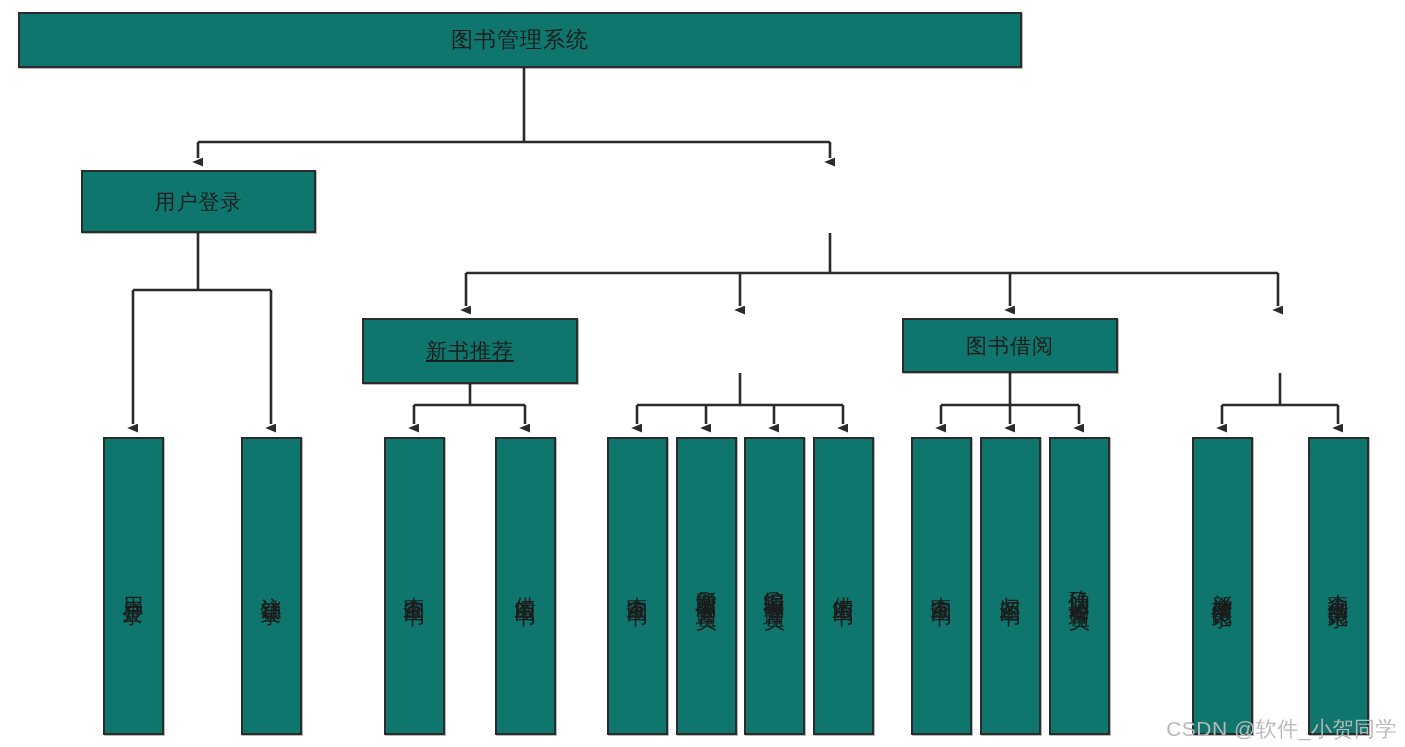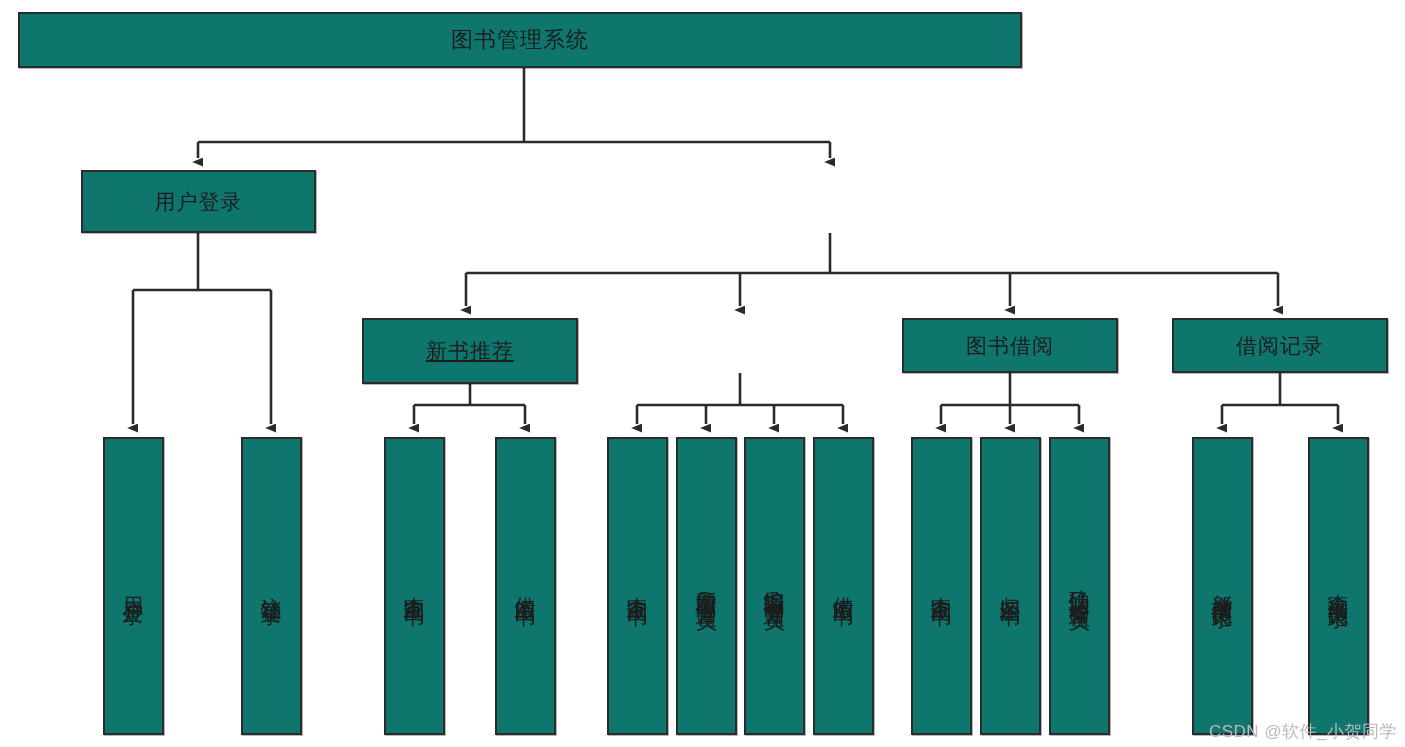--- a/index.html
+++ b/index.html
@@ -54,21 +54,21 @@
     padding: 6px 0;
     white-space: nowrap;
   }
   .node .label {
     display: block;
   }
   .watermark {
     position: absolute;
     right: 8px;
     bottom: 4px;
-    font-size: 17px;
+    font-size: 21px;
     color: #b9b9b9;
     letter-spacing: 0.5px;
     white-space: nowrap;
     user-select: none;
   }
 </style>
 </head>
 <body>
 
 <div id="diagram-root">
@@ -130,23 +130,20 @@
   <div class="node horiz" style="left:81px; top:170px; width:235px; height:63px;">
     <span class="label">用户登录</span>
   </div>
 
   <div class="node horiz" style="left:362px; top:318px; width:216px; height:66px;text-decoration:underline;">
     <span class="label">新书推荐</span>
   </div>
   <div class="node horiz" style="left:902px; top:318px; width:216px; height:55px;">
     <span class="label">图书借阅</span>
   </div>
-  <div class="node horiz" style="left:1172px; top:318px; width:216px; height:55px;">
-    <span class="label">借阅记录</span>
-  </div>
 
   <div class="node vert" style="left:103px; top:437px; width:61px; height:298px;">
     <span class="label">用户登录</span>
   </div>
   <div class="node vert" style="left:241px; top:437px; width:61px; height:298px;">
     <span class="label">注销登录</span>
   </div>
 
   <div class="node vert" style="left:384px; top:437px; width:61px; height:298px;">
     <span class="label">查询图书</span>

